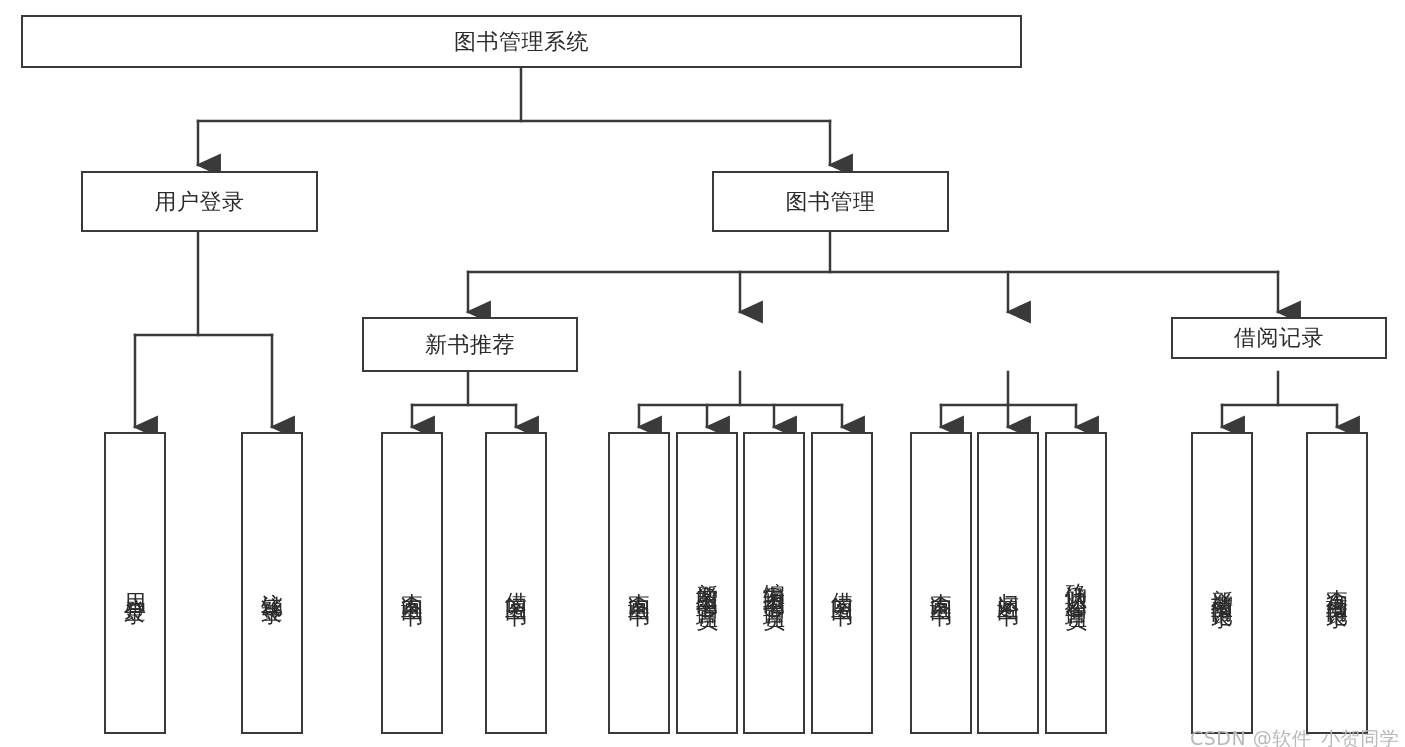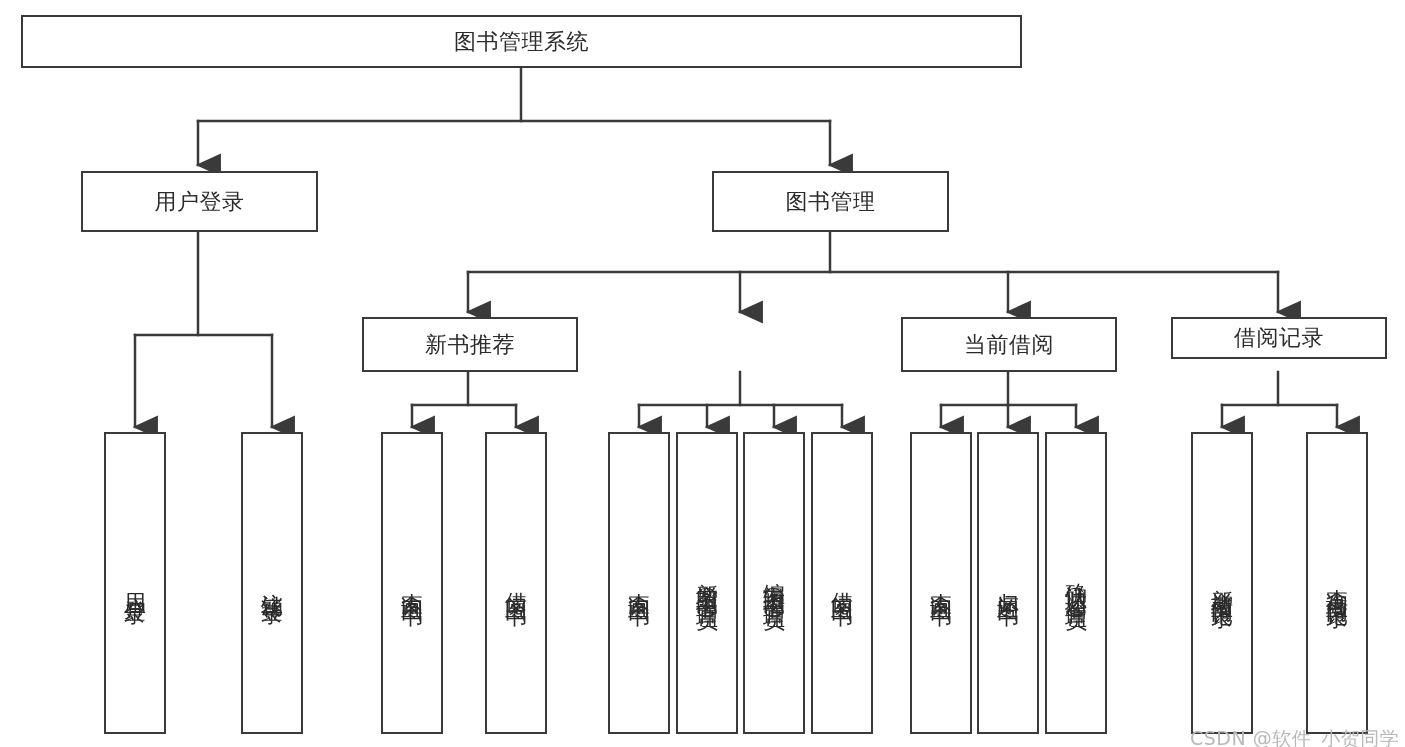--- a/index.html
+++ b/index.html
@@ -139,23 +139,20 @@
 
   <div class="node horiz" style="left:362px; top:317px; width:216px; height:55px;">
     <span class="node-label">新书推荐</span>
   </div>
 
   <div class="node horiz" style="left:712px; top:171px; width:237px; height:61px;">
     <span class="node-label">图书管理</span>
   </div>
 
 
-  <div class="node horiz" style="left:901px; top:317px; width:216px; height:55px;">
-    <span class="node-label">当前借阅</span>
-  </div>
 
   <div class="node horiz" style="left:1171px; top:317px; width:216px; height:42px;">
     <span class="node-label">借阅记录</span>
   </div>
 
   <div class="node vert" style="left:104px; top:432px; width:62px; height:302px;">
     <span class="node-label">用户登录</span>
   </div>
 
   <div class="node vert" style="left:241px; top:432px; width:62px; height:302px;">

